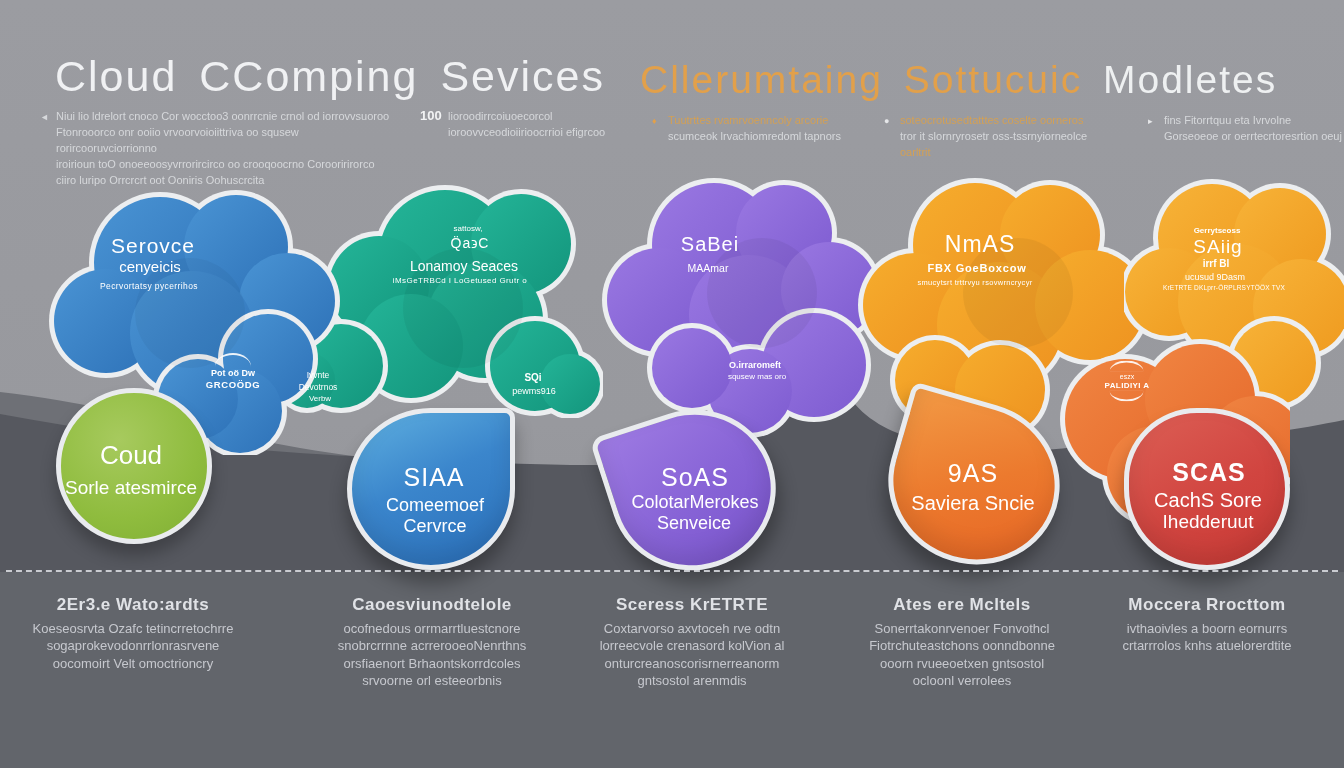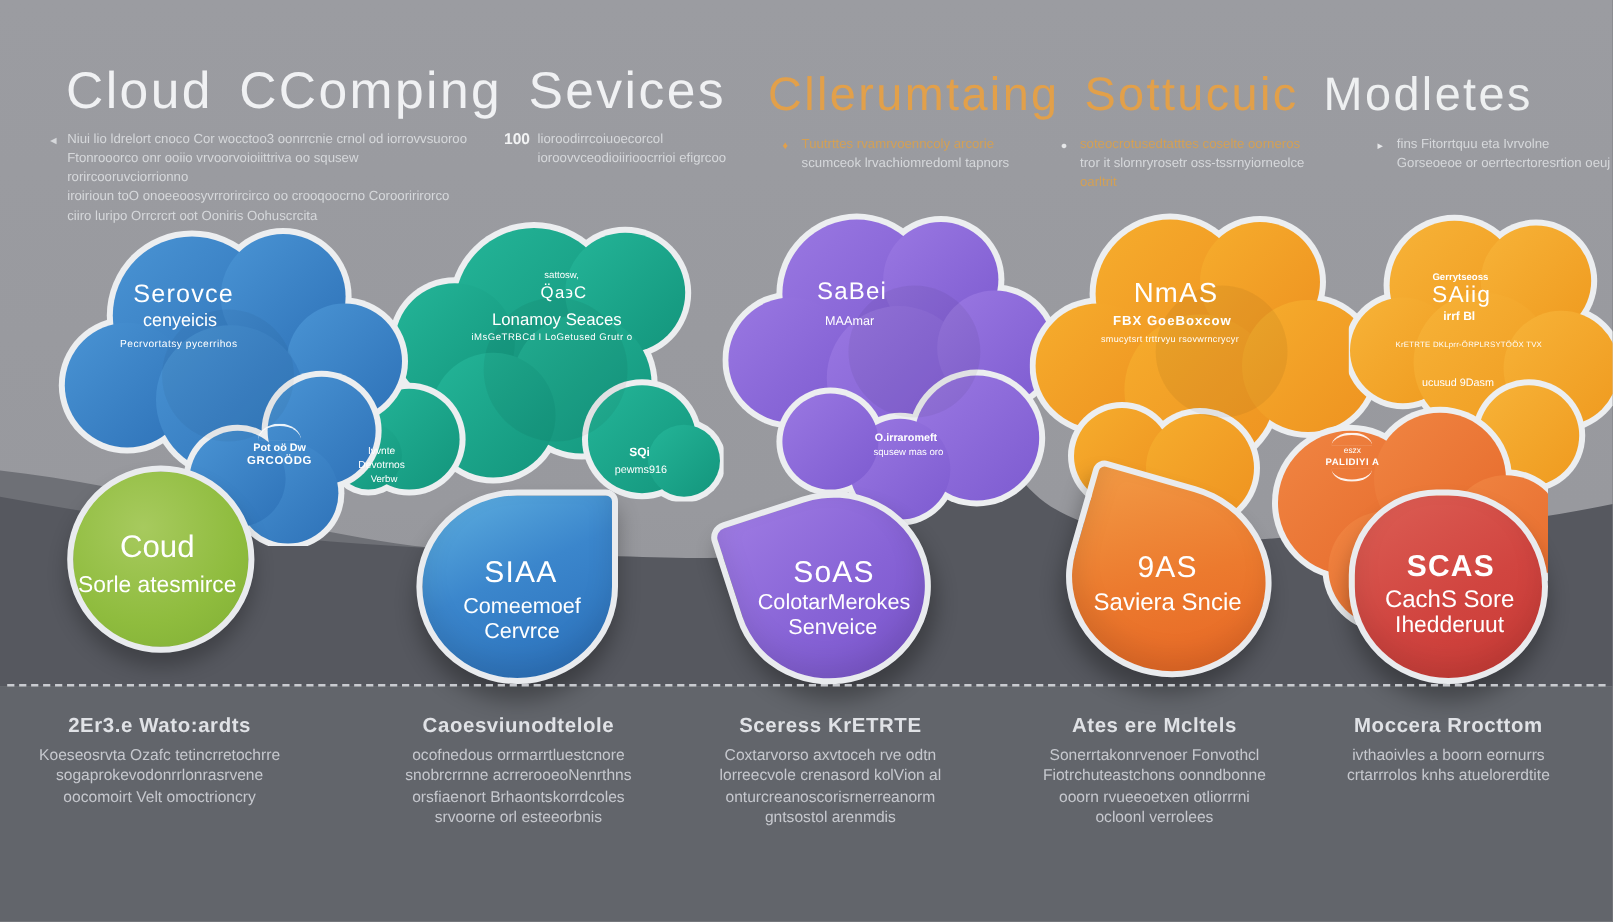--- a/index.html
+++ b/index.html
@@ -282,21 +282,21 @@
   <div class="badge" style="left:1127px;top:381px;">
     <div class="b-arc"></div>
     <div style="font-size:7px;line-height:9px;">eszx</div>
     <div style="font-size:8px;line-height:10px;font-weight:bold;letter-spacing:.4px;">PALIDIYI A</div>
     <div class="b-arc bot"></div>
   </div>
 
   <div class="lbl" style="left:1217px;top:231px;font-size:8px;font-weight:bold;">Gerrytseoss</div>
   <div class="lbl" style="left:1218px;top:247px;font-size:19px;letter-spacing:1px;">SAiig</div>
   <div class="lbl" style="left:1216px;top:264px;font-size:10px;font-weight:bold;">irrf Bl</div>
-  <div class="lbl" style="left:1215px;top:277px;font-size:9px;margin-top:42px;">ucusud 9Dasm</div>
+  <div class="lbl" style="left:1215px;top:277px;font-size:9px;">ucusud 9Dasm</div>
   <div class="lbl" style="left:1224px;top:288px;font-size:6.5px;letter-spacing:.2px;">KrETRTE DKLprr-ÖRPLRSYTÖÖX TVX</div>
 
   <div class="lbl" style="left:434px;top:477px;font-size:25px;letter-spacing:1px;">SIAA</div>
   <div class="lbl" style="left:435px;top:505px;font-size:18px;">Comeemoef</div>
   <div class="lbl" style="left:435px;top:526px;font-size:18px;">Cervrce</div>
 
   <div class="lbl" style="left:695px;top:477px;font-size:25px;letter-spacing:1px;">SoAS</div>
   <div class="lbl" style="left:695px;top:502px;font-size:18px;">ColotarMerokes</div>
   <div class="lbl" style="left:694px;top:523px;font-size:18px;">Senveice</div>
 
@@ -363,21 +363,21 @@
     <div class="bc-head">Sceress KrETRTE</div>
     <div>Coxtarvorso axvtoceh rve odtn</div>
     <div>lorreecvole crenasord kolVion al</div>
     <div>onturcreanoscorisrnerreanorm</div>
     <div>gntsostol arenmdis</div>
   </div>
   <div class="bottom-col" style="left:827px;top:596px;width:270px;">
     <div class="bc-head">Ates ere Mcltels</div>
     <div>Sonerrtakonrvenoer Fonvothcl</div>
     <div>Fiotrchuteastchons oonndbonne</div>
-    <div>ooorn rvueeoetxen otliorrrni</div>
+    <div>ooorn rvueeoetxen gntsostol</div>
     <div>ocloonl verrolees</div>
   </div>
   <div class="bottom-col" style="left:1082px;top:596px;width:250px;">
     <div class="bc-head">Moccera Rrocttom</div>
     <div>ivthaoivles a boorn eornurrs</div>
     <div>crtarrrolos knhs atuelorerdtite</div>
   </div>
 
 </div>
 

